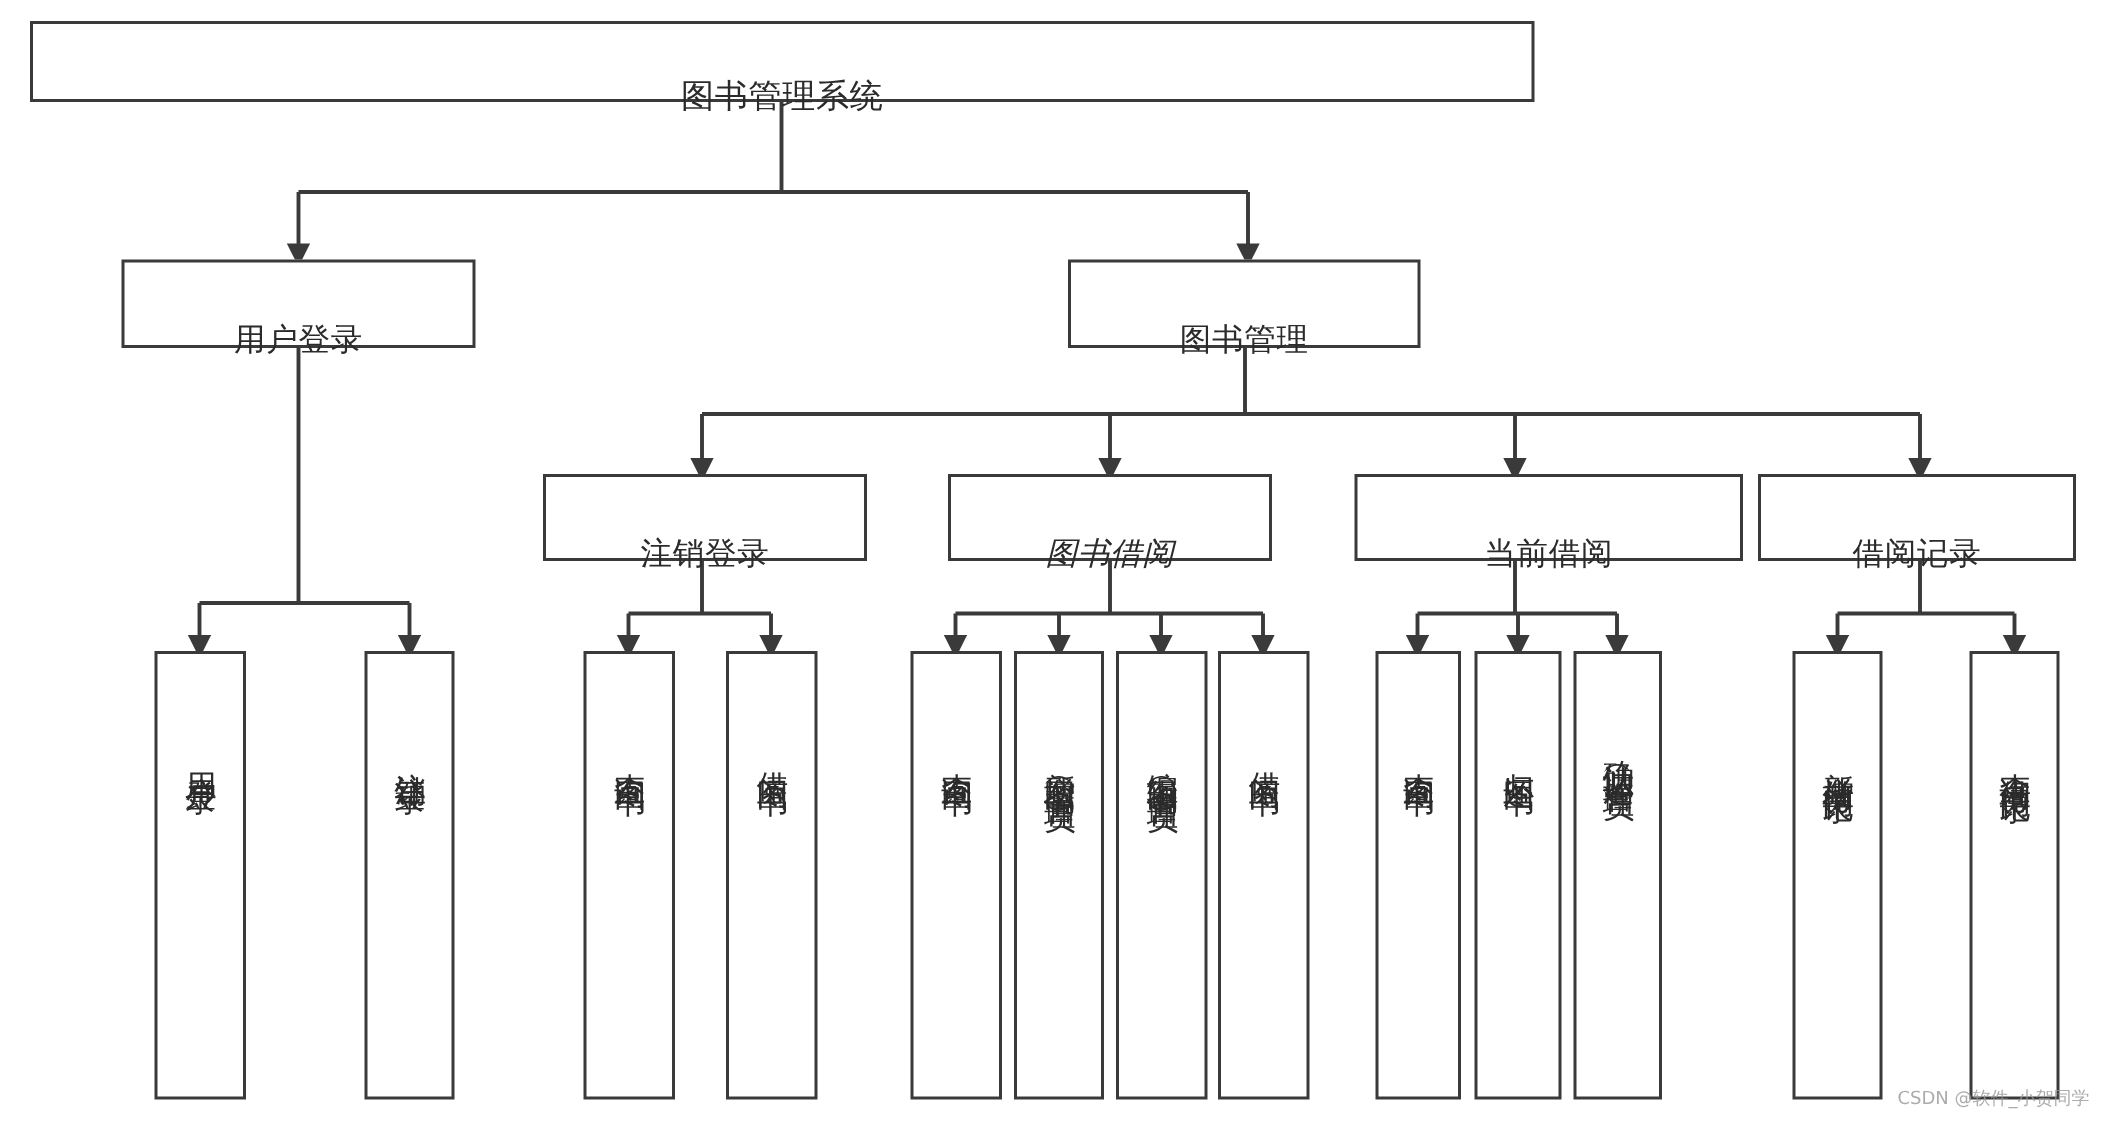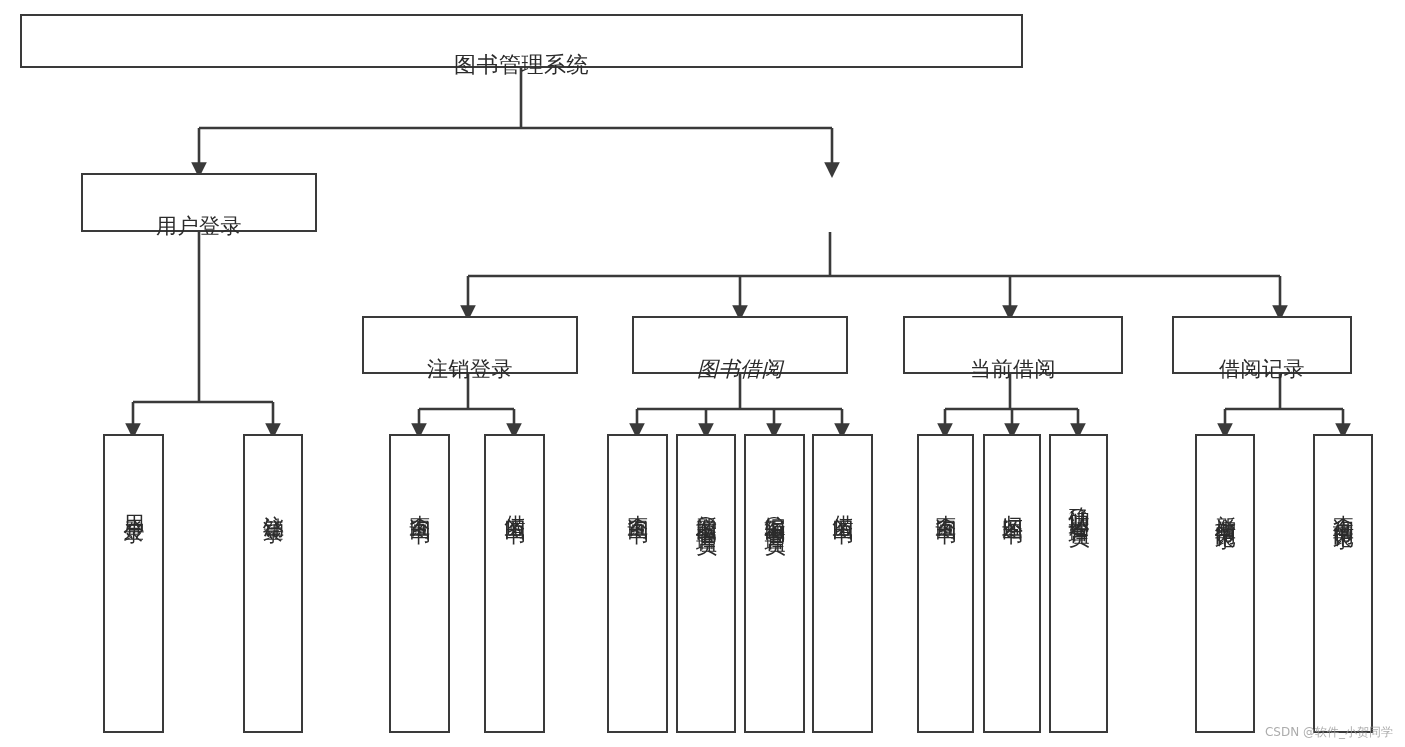--- a/index.html
+++ b/index.html
@@ -127,31 +127,34 @@
     </g>
   </svg>
 
   <div class="node horiz root" style="left:20px;top:14px;width:1003px;height:54px;">
     <span class="lbl">图书管理系统</span>
   </div>
 
   <div class="node horiz" style="left:81px;top:173px;width:236px;height:59px;">
     <span class="lbl">用户登录</span>
   </div>
+  <div class="node horiz" style="left:712px;top:173px;width:235px;height:59px;">
+    <span class="lbl">图书管理</span>
+  </div>
 
   <div class="node horiz" style="left:362px;top:316px;width:216px;height:58px;">
     <span class="lbl">注销登录</span>
   </div>
   <div class="node horiz" style="left:632px;top:316px;width:216px;height:58px;font-style:italic;">
     <span class="lbl">图书借阅</span>
   </div>
-  <div class="node horiz" style="left:903px;top:316px;width:220px;height:58px;justify-content:center;">
+  <div class="node horiz" style="left:903px;top:316px;width:259px;height:58px;justify-content:center;">
     <span class="lbl">当前借阅</span>
   </div>
-  <div class="node horiz" style="left:1172px;top:316px;width:180px;height:58px;">
+  <div class="node horiz" style="left:1172px;top:316px;width:212px;height:58px;">
     <span class="lbl">借阅记录</span>
   </div>
 
   <div class="node vert" style="left:103px;top:434px;width:61px;height:299px;">
     <span class="lbl">用户登录</span>
   </div>
   <div class="node vert" style="left:243px;top:434px;width:60px;height:299px;">
     <span class="lbl">注销登录</span>
   </div>
 

